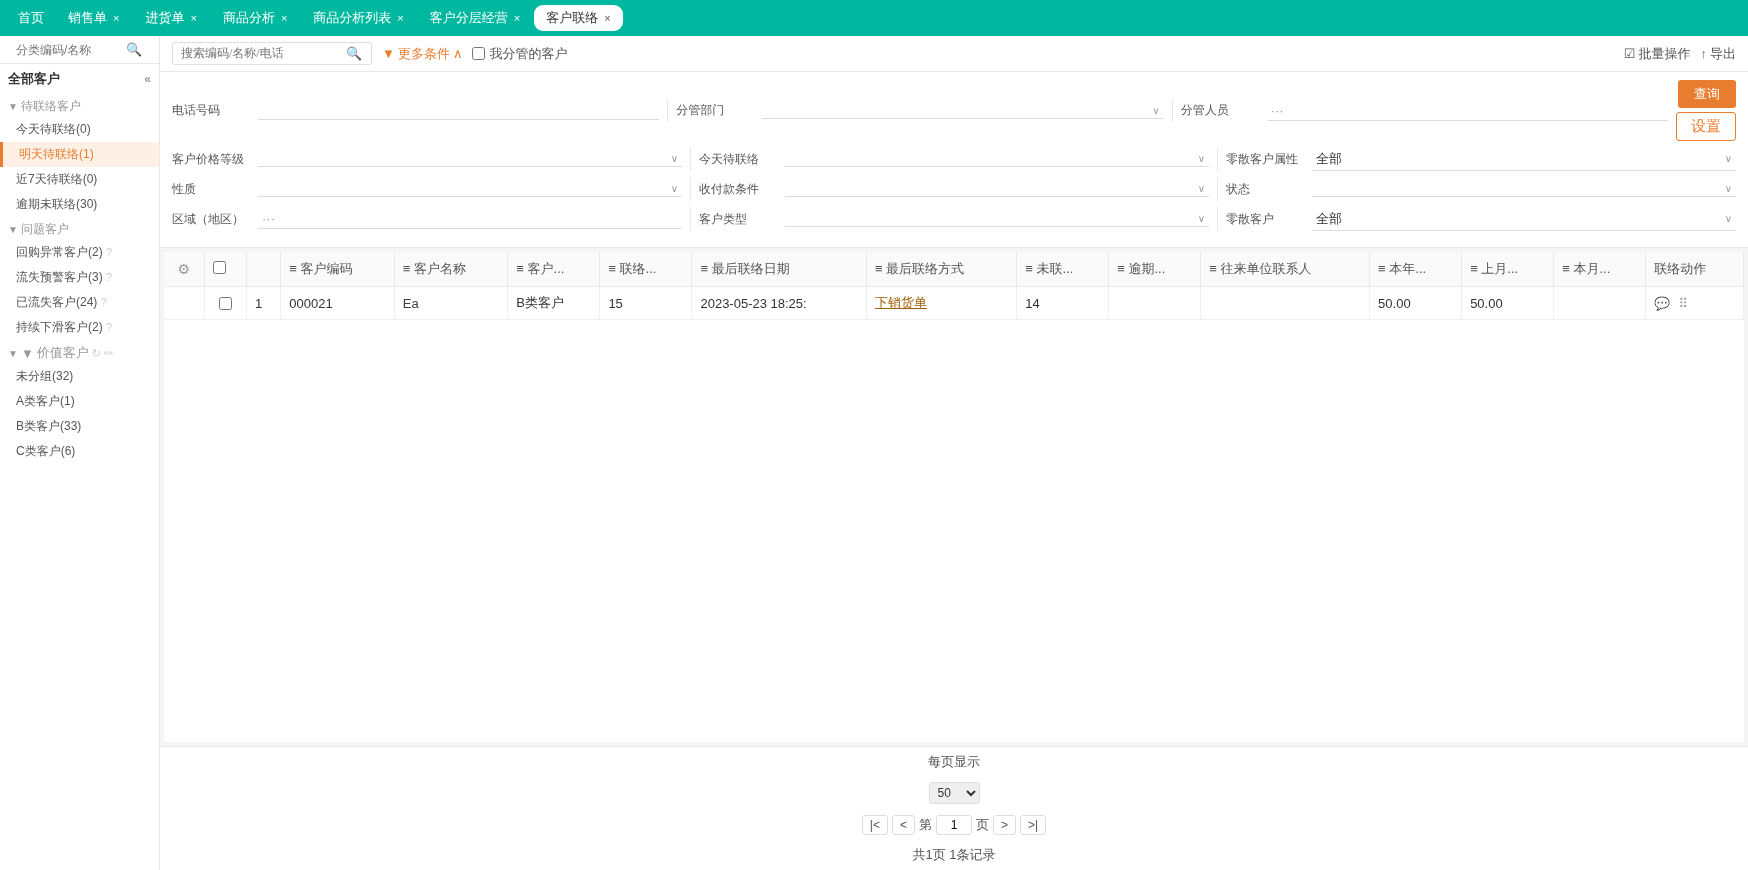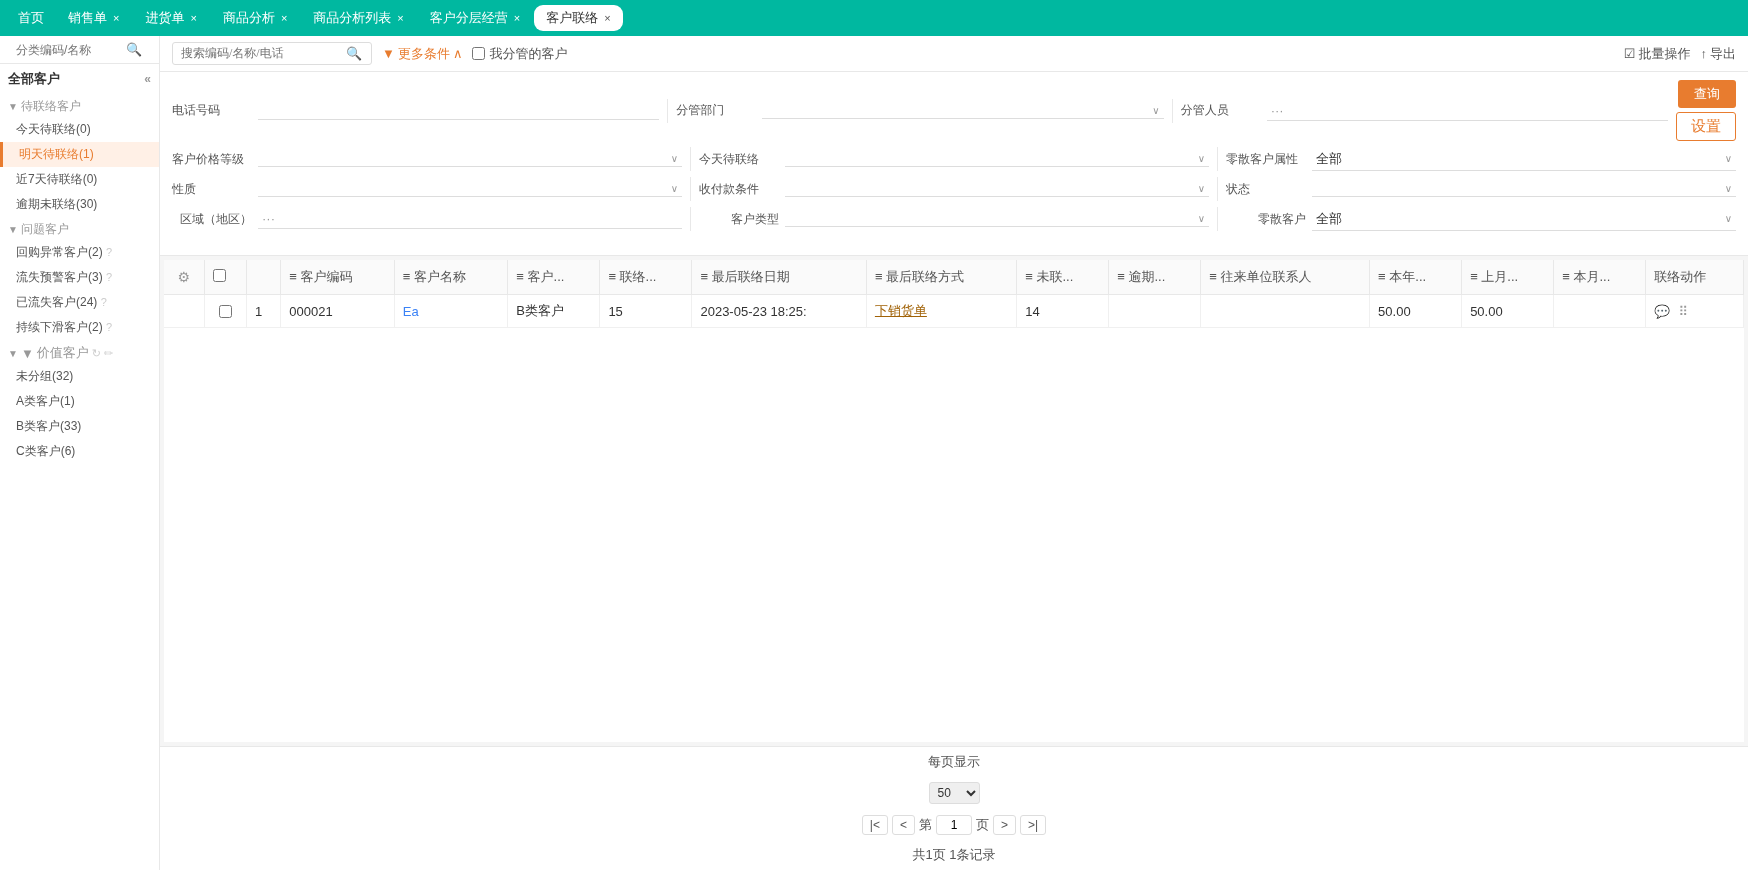--- a/index.html
+++ b/index.html
@@ -161,21 +161,21 @@
       background: #fff;
       border-bottom: 1px solid #e8e8e8;
       padding: 8px 12px;
     }
     .filter-row {
       display: flex;
       align-items: center;
       gap: 8px;
       margin-bottom: 6px;
     }
-    .filter-row:last-child { margin-bottom: 16px; text-align: right; }
+    .filter-row:last-child { margin-bottom: 8px; }
     .filter-field {
       display: flex;
       align-items: center;
       flex: 1;
       min-width: 0;
       gap: 6px;
     }
     .filter-label {
       color: #555;
       font-size: 12px;
@@ -557,21 +557,21 @@
         <tbody>
           <tr>
             <td></td>
             <td>
               <div class="checkbox-wrap">
                   <input type="checkbox" style="">
                 </div>
             </td>
             <td>1</td>
             <td>000021</td>
-            <td style="color:#3b82f6">Ea</td>
+            <td style="color:#404040">Ea</td>
             <td>B类客户</td>
             <td>15</td>
             <td>2023-05-23 18:25:</td>
             <td>
               <span class="link-text">下销货单</span>
             </td>
             <td>14</td>
             <td></td>
             <td style="color:#aaa"></td>
             <td>50.00</td>

